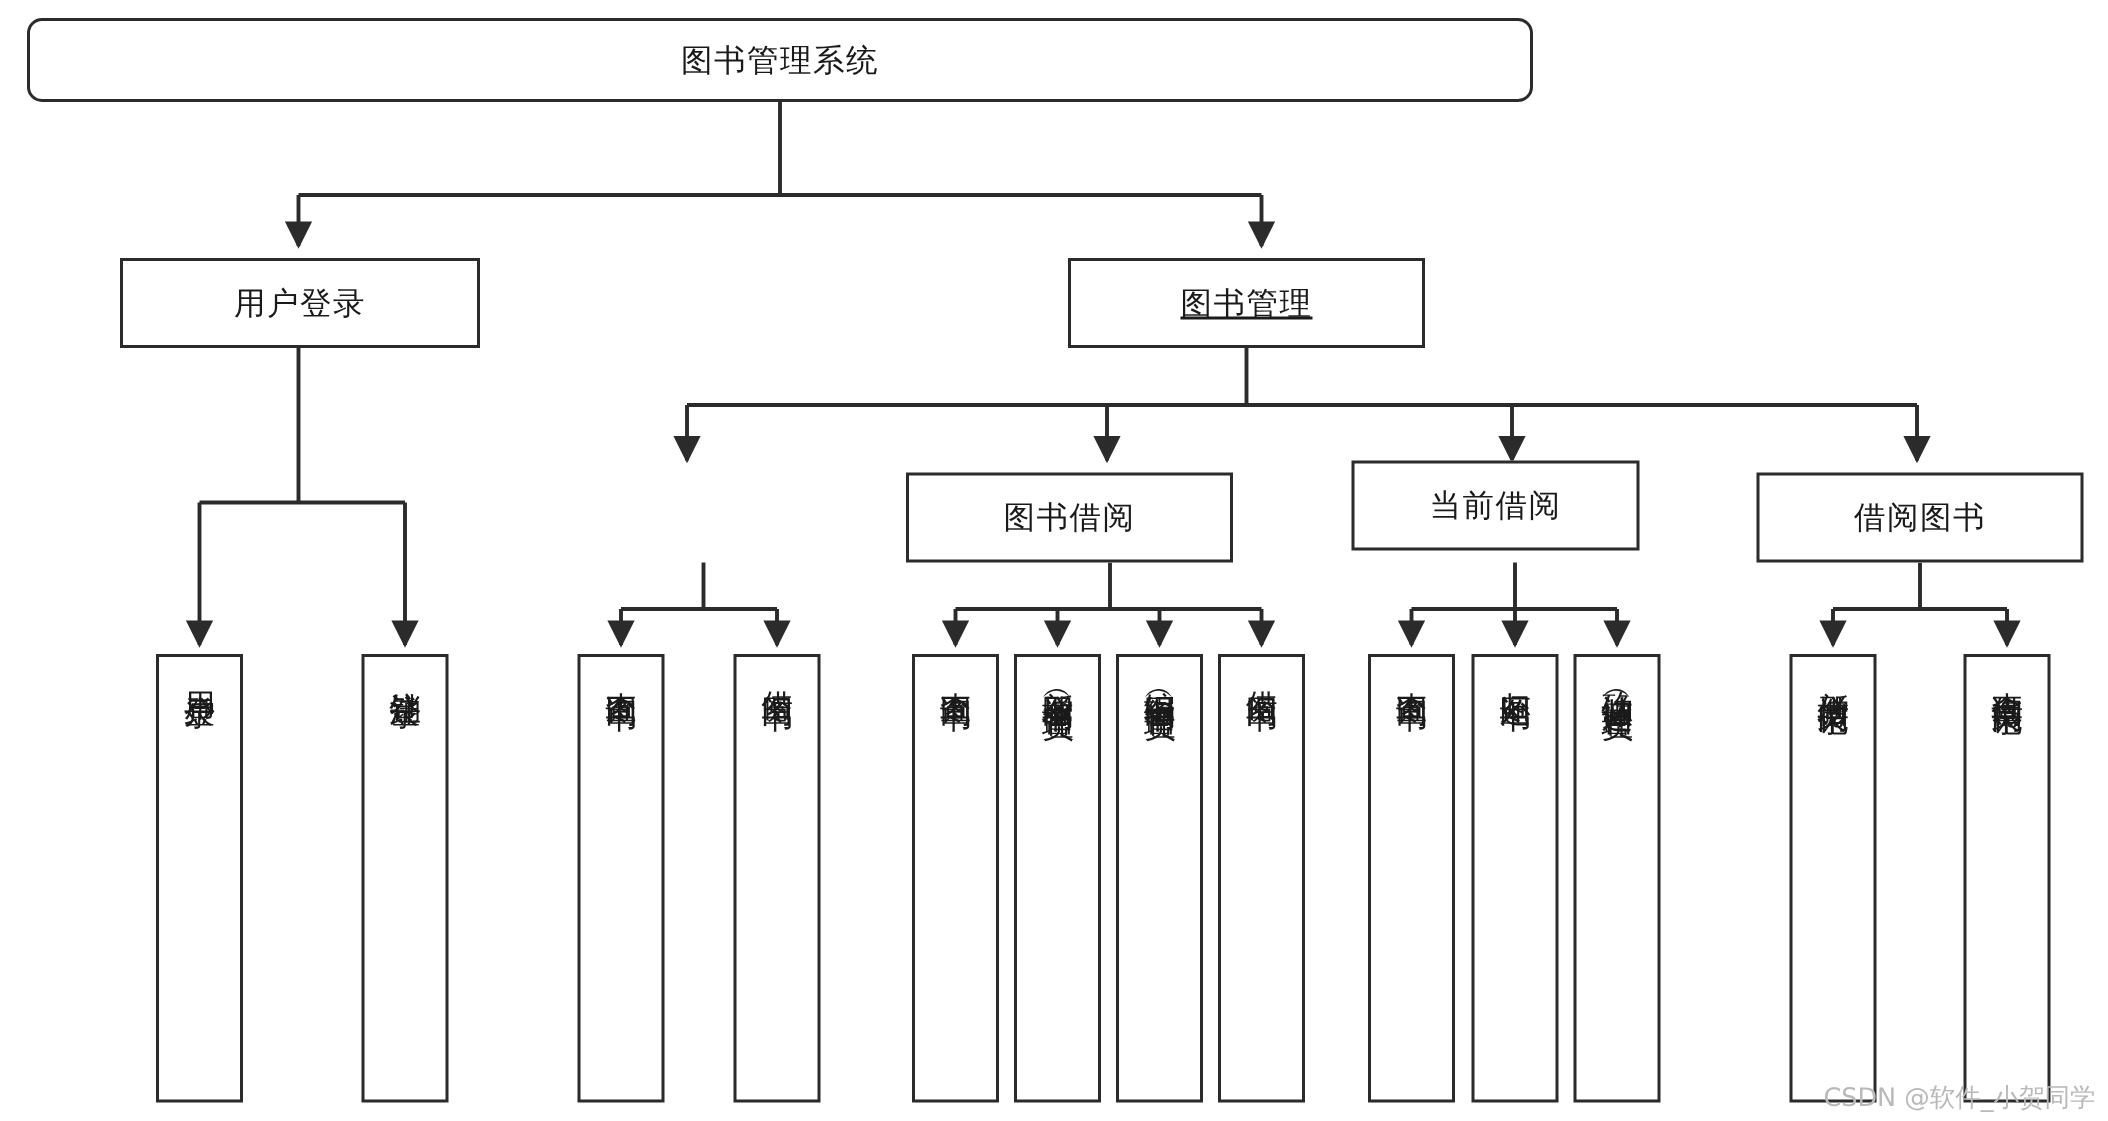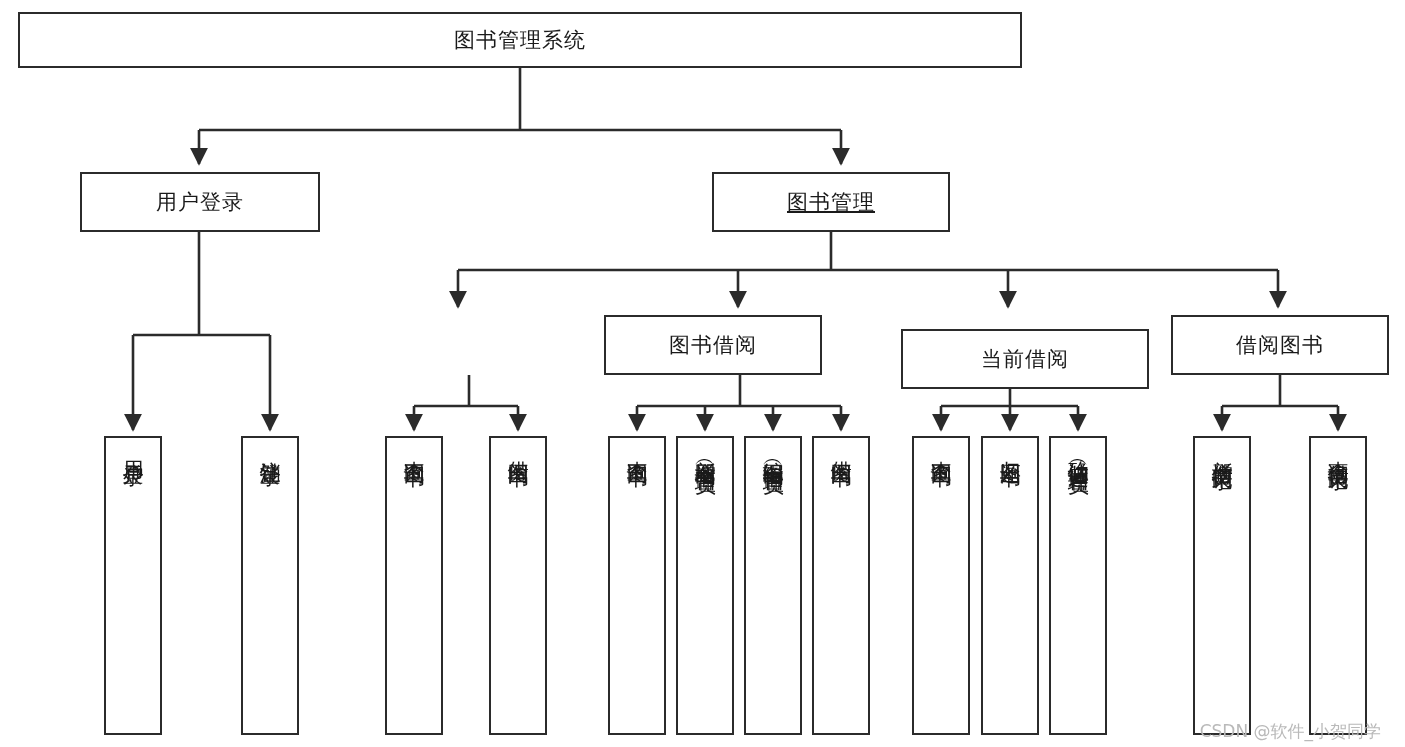--- a/index.html
+++ b/index.html
@@ -45,21 +45,21 @@
   .node.v .txt {
     writing-mode: vertical-rl;
     text-orientation: upright;
     font-size: 21px;
     line-height: 1.06;
     letter-spacing: 2px;
     white-space: nowrap;
   }
   #watermark {
     position: absolute;
-    right: 24px;
+    right: 8px;
     bottom: 4px;
     font-size: 17px;
     color: #b9b9b9;
     white-space: nowrap;
     font-family: "DejaVu Sans", "Liberation Sans", sans-serif;
   }
 </style>
 </head>
 <body>
 
@@ -108,35 +108,35 @@
       <path d="M 1010 406 L 1010 430" marker-end="url(#arrow)"></path>
       <path d="M 1078 406 L 1078 430" marker-end="url(#arrow)"></path>
 
       <path d="M 1280 375 L 1280 406"></path>
       <path d="M 1222 406 L 1338 406"></path>
       <path d="M 1222 406 L 1222 430" marker-end="url(#arrow)"></path>
       <path d="M 1338 406 L 1338 430" marker-end="url(#arrow)"></path>
     </g>
   </svg>
 
-  <div class="node h" style="left:18px; top:12px; width:1004px; height:56px;">
+  <div class="node h" style="left:18px; top:12px; width:1004px; height:56px;border-radius:10px;">
     <span class="txt">图书管理系统</span>
   </div>
 
   <div class="node h" style="left:80px; top:172px; width:240px; height:60px;">
     <span class="txt">用户登录</span>
   </div>
   <div class="node h" style="left:712px; top:172px; width:238px; height:60px;text-decoration:underline;">
     <span class="txt">图书管理</span>
   </div>
 
   <div class="node h" style="left:604px; top:315px; width:218px; height:60px;">
     <span class="txt">图书借阅</span>
   </div>
-  <div class="node h" style="left:901px; top:329px; width:248px; height:60px;">
+  <div class="node h" style="left:901px; top:307px; width:192px; height:60px;">
     <span class="txt">当前借阅</span>
   </div>
   <div class="node h" style="left:1171px; top:315px; width:218px; height:60px;">
     <span class="txt">借阅图书</span>
   </div>
 
   <div class="node v" style="left:104px; top:436px; width:58px; height:299px;">
     <span class="txt">用户登录</span>
   </div>
   <div class="node v" style="left:241px; top:436px; width:58px; height:299px;">

